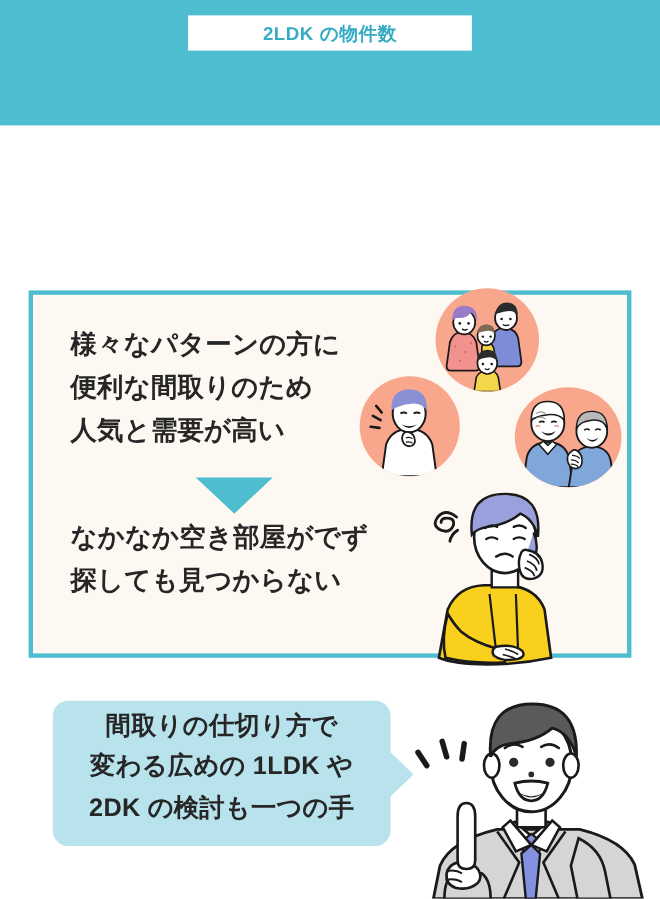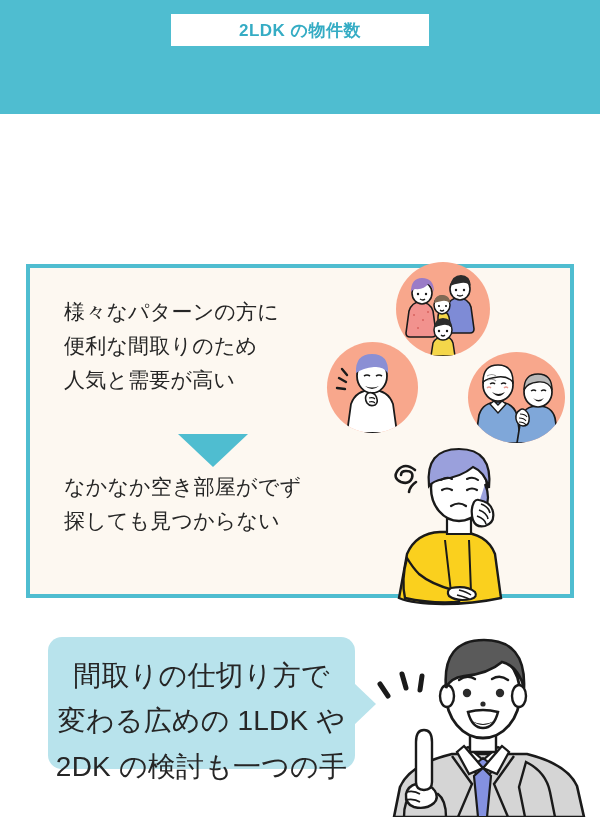--- a/index.html
+++ b/index.html
@@ -77,22 +77,22 @@
     left: 26px; top: 264px;
     width: 548px;
     height: 334px;
     background: #FDF8F1;
     border: 4px solid #4FBDD0;
   }
 
   .box-text {
     position: absolute;
     color: #262626;
-    font-size: 21px;
-    font-weight: normal;
+    font-size: 24px;
+    font-weight: bold;
     line-height: 1.62;
     letter-spacing: 0.2px;
     white-space: pre-line;
   }
   .box-text-top { left: 34px; top: 27px; }
   .box-text-bottom { left: 34px; top: 202px; }
 
   .arrow-down {
     position: absolute;
     left: 148px; top: 166px;
@@ -134,26 +134,26 @@
   .bubble-tail {
     position: absolute;
     left: 354px; top: 683px;
     width: 0; height: 0;
     border-top: 21px solid transparent;
     border-bottom: 21px solid transparent;
     border-left: 22px solid #B8E3EC;
   }
   .bubble-text {
     position: absolute;
-    left: 0; top: 16px;
+    left: 0; top: 4px;
     width: 307px;
     text-align: center;
     color: #262626;
-    font-size: 28px;
-    font-weight: normal;
+    font-size: 23px;
+    font-weight: bold;
     line-height: 1.62;
     letter-spacing: 0.2px;
     white-space: pre-line;
   }
 
   
   .man-wrap {
     position: absolute;
     left: 366px; top: 634px;
     width: 234px; height: 183px;

